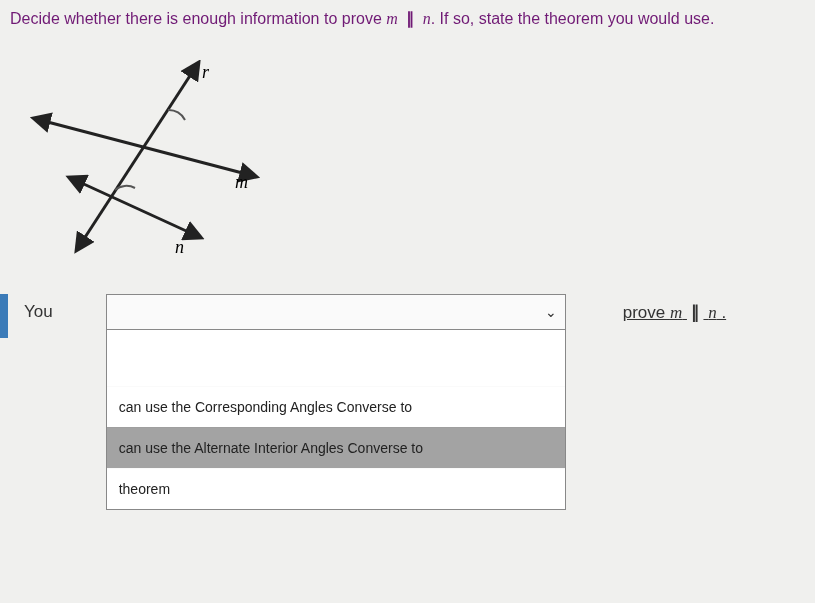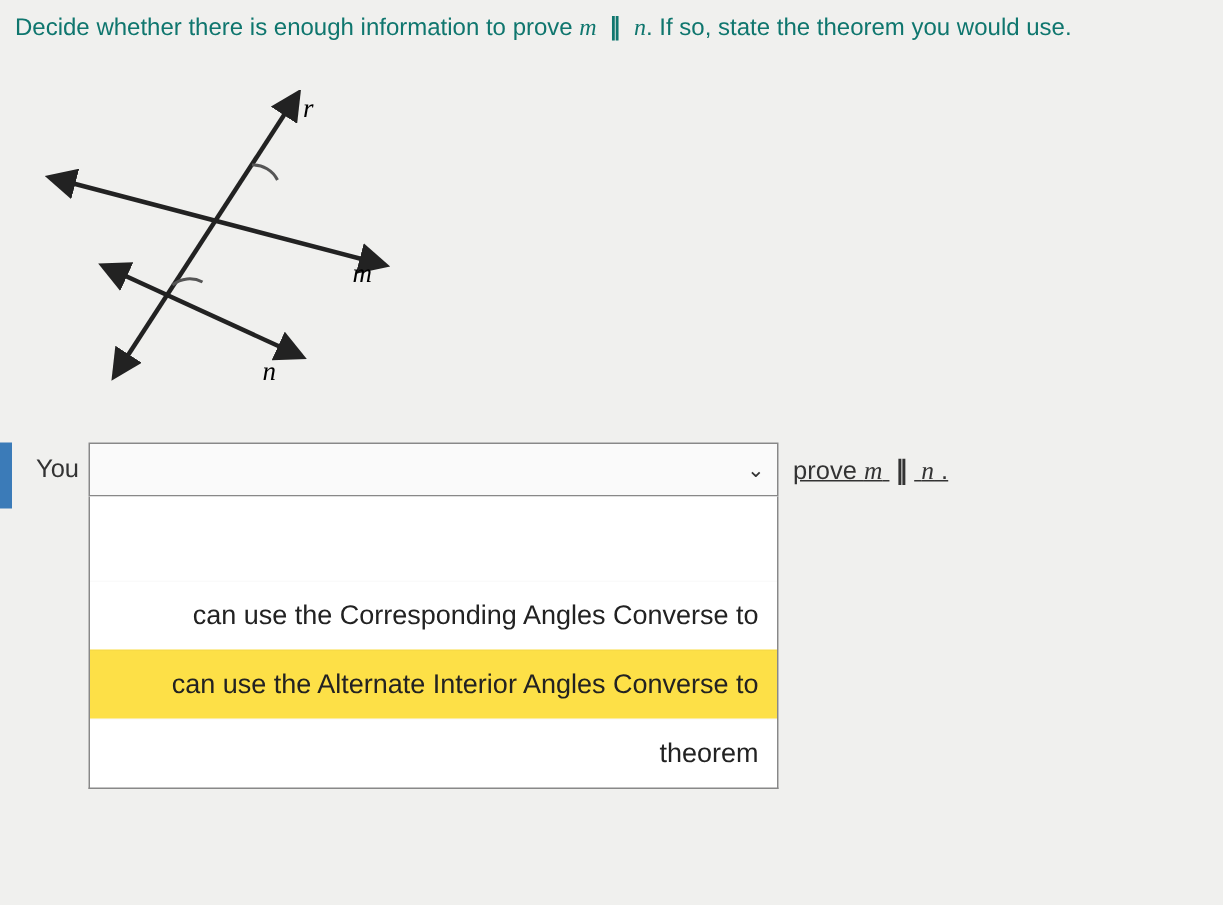--- a/index.html
+++ b/index.html
@@ -7,37 +7,38 @@
       font-family: Arial, sans-serif;
       background: #f0f0ee;
       width: 815px;
       height: 603px;
       padding: 8px 10px;
       color: #333;
       position: relative;
     }
     .question {
       font-size: 16px;
-      color: #0f766e;
+      color: #701a75;
       margin-bottom: 20px;
       line-height: 1.4;
     }
     .question .var { font-style: italic; font-family: 'Times New Roman', serif; }
     .parallel { display: inline-block; font-weight: bold; font-family: serif; margin: 0 4px;}
     .diagram {
       width: 260px;
       height: 200px;
       margin: 10px 0 20px 10px;
     }
     .answer-row {
       display: flex;
       align-items: center;
       margin-left: 0;
       margin-top: 10px;
       position: relative;
+      gap: 47px;
     }
     .blue-tab {
       position: absolute;
       left: -10px;
       top: 0;
       width: 8px;
       height: 44px;
       background: #3b7bb8;
     }
     .you-label {
@@ -65,27 +66,26 @@
       top: 36px;
       left: 0;
       width: 100%;
       background: #fff;
       border: 1px solid #888;
       border-top: none;
     }
     .blank-row { height: 56px; border-bottom: none; }
     .option {
       padding: 12px 12px;
-      font-size: 18px;
+      font-size: 14px;
       color: #222;
       cursor: pointer;
       border-top: 1px solid rgba(0,0,0,0.02);
-      text-align: right;
     }
-    .option.highlighted { background: #fde047; }
+    .option.highlighted { background: #a3a3a3; }
     .after-text {
       font-size: 17px;
       color: #333;
       margin-left: 10px;
       text-decoration: underline;
     }
     .after-text .var { font-style: italic; font-family: 'Times New Roman', serif; }
     .chev { font-size: 14px; color: #333; }
   </style>
 </head>

